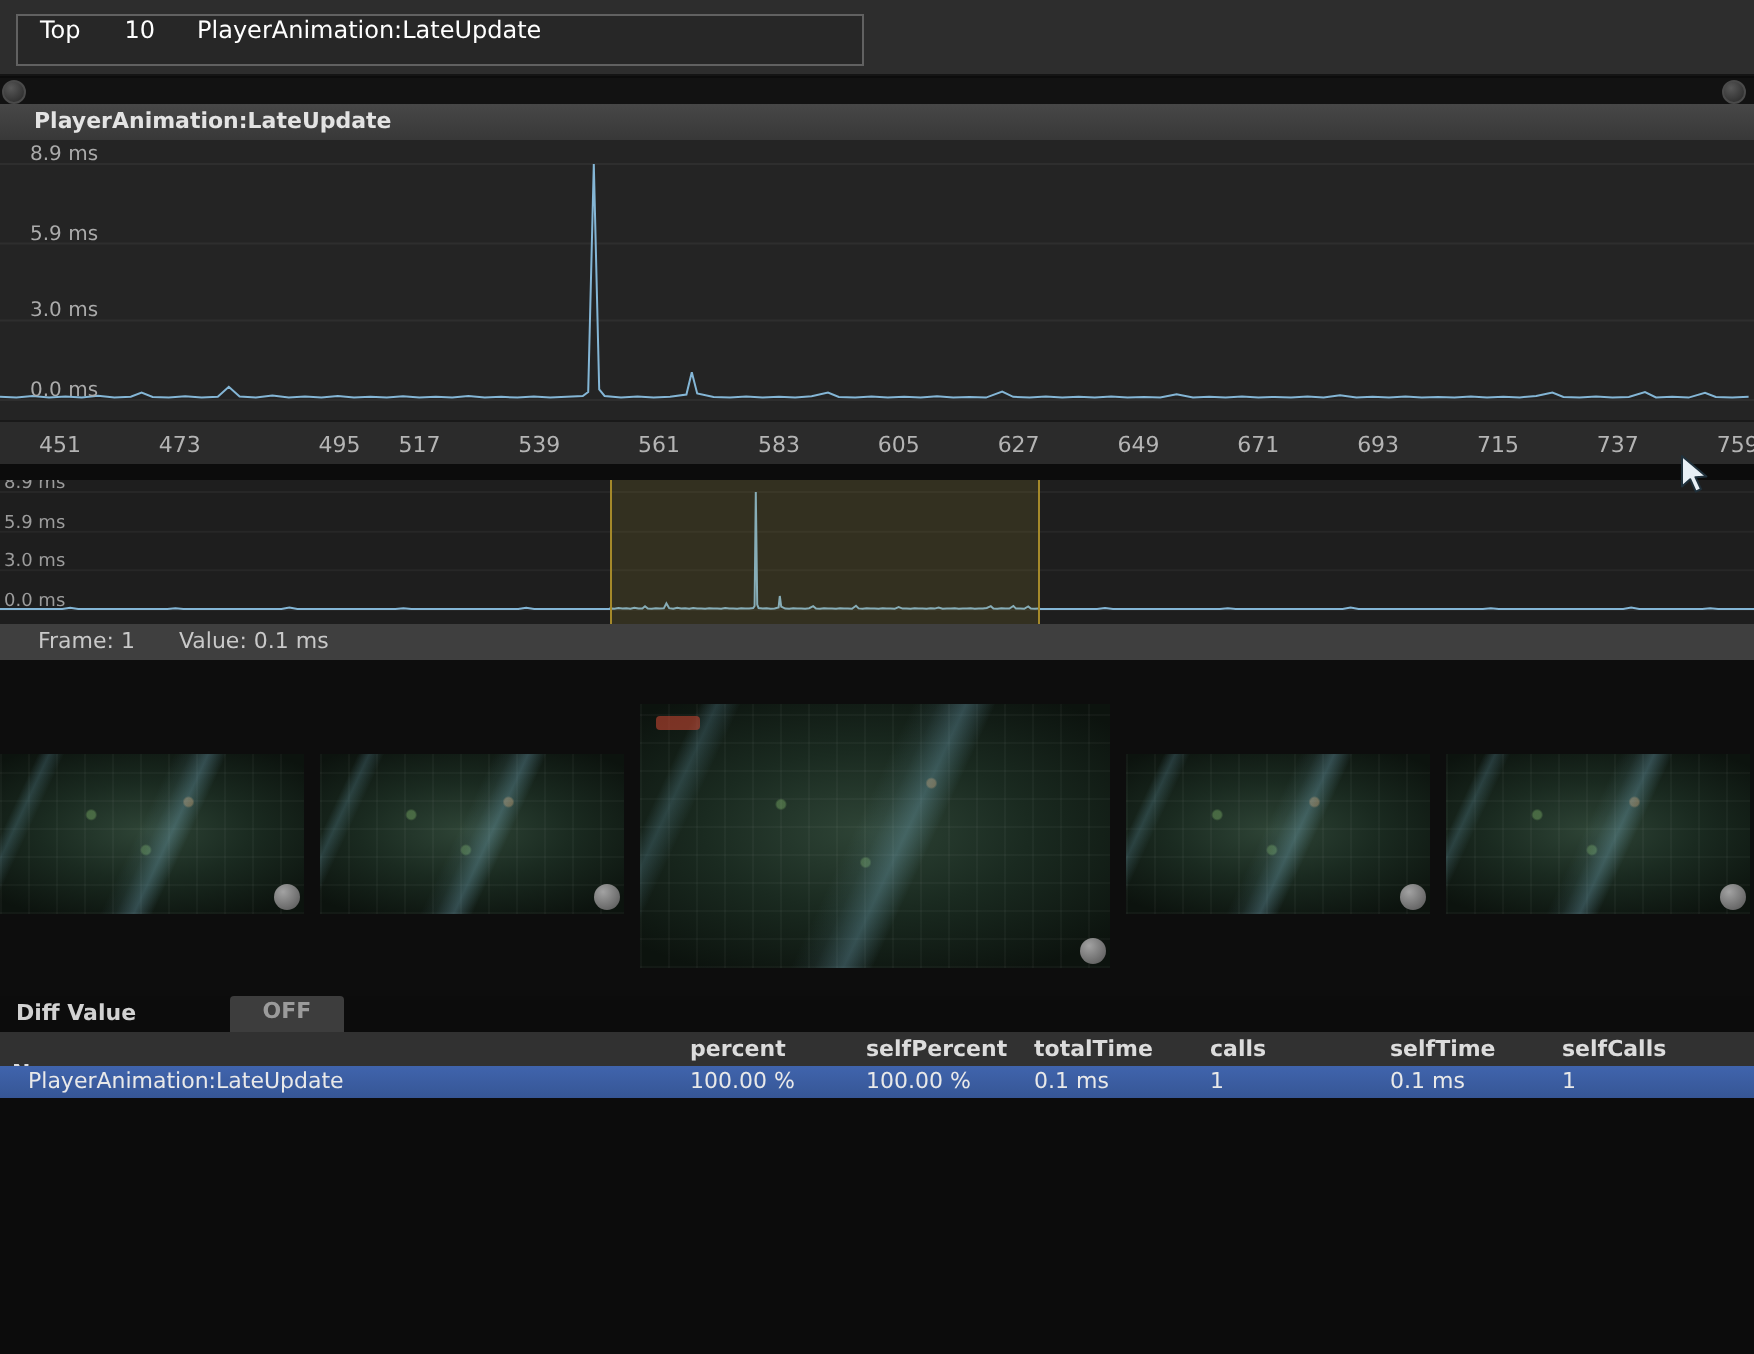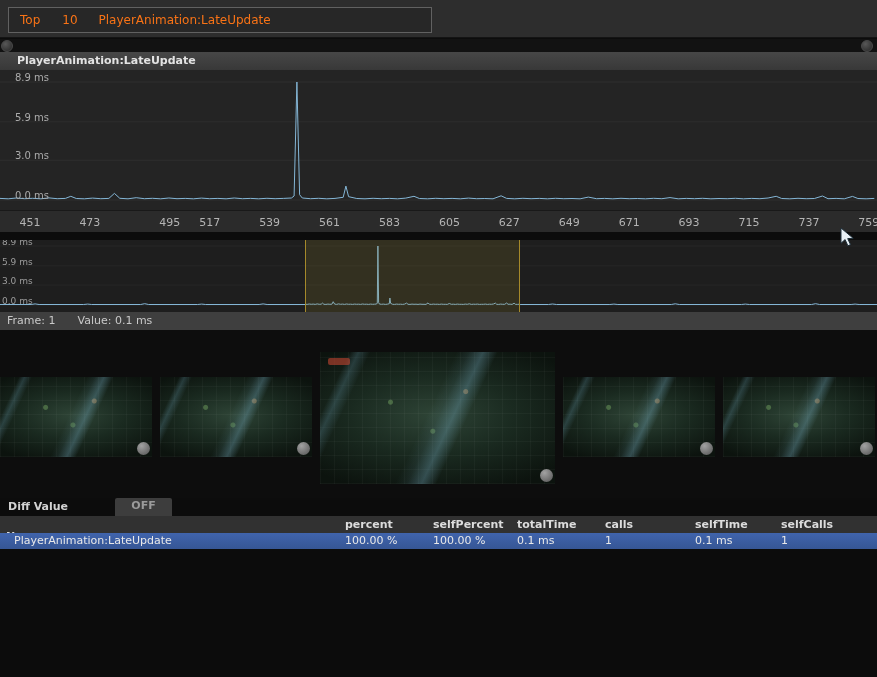--- a/index.html
+++ b/index.html
@@ -2,21 +2,21 @@
 <html><head>
 <meta charset="utf-8">
 <style>
   *{margin:0;padding:0;box-sizing:border-box;}
   html,body{background:#000;}
   .window{position:relative;width:877px;height:677px;background:#0c0c0c;overflow:hidden;
           font-family:"DejaVu Sans",sans-serif;color:#cfcfcf;}
 
   
   .toolbar{position:absolute;left:0;top:0;width:877px;height:38px;background:#2d2d2d;border-bottom:1px solid #141414;}
-  .tb-group{position:absolute;top:7px;height:26px;display:flex;align-items:center;border:1px solid #616161;background:#272727;font-size:12px;color:#f97316;}
+  .tb-group{position:absolute;top:7px;height:26px;display:flex;align-items:flex-start;border:1px solid #616161;background:#272727;font-size:12px;color:#ffffff;}
   .tb-group.g1{left:8px;width:424px;}
   .tb-group.g2{left:440px;width:436px;}
   .tb-label{display:flex;align-items:center;padding:0 11px;}
   .tb-sep{width:1px;background:#585858;}
   .tb-value{display:flex;align-items:center;padding:0 10px;}
   .grow{flex:1;}
 
   
   .splitter{position:absolute;left:0;top:39px;width:877px;height:13px;background:#121212;}
   .knob{position:absolute;top:40px;width:12px;height:12px;border-radius:50%;
@@ -34,21 +34,21 @@
   .xlab{position:absolute;top:5px;transform:translateX(-50%);font-size:11px;color:#b4b4b4;white-space:nowrap;}
 
   
   .minimap{position:absolute;left:0;top:240px;width:877px;height:72px;background:#1e1e1e;overflow:hidden;}
   .mylab{position:absolute;left:2px;font-size:9px;line-height:10px;color:#9c9c9c;}
   .selection{position:absolute;top:0;height:100%;background:rgba(150,135,45,0.18);
              border-left:1px solid #a5892a;border-right:1px solid #a5892a;}
 
   
   .status-bar{position:absolute;left:0;top:312px;width:877px;height:18px;background:#3f3f3f;
-              font-size:11px;line-height:18px;color:#c9c9c9;display:flex;gap:22px;padding-left:7px;}
+              font-size:11px;line-height:18px;color:#c9c9c9;display:flex;gap:22px;padding-left:19px;}
 
   
   .gallery{position:absolute;left:0;top:330px;width:877px;height:168px;background:#0d0d0d;}
   .thumb{position:absolute;top:47px;width:152px;height:80px;overflow:hidden;
     background:
       linear-gradient(295deg, transparent 40%, rgba(130,190,215,0.30) 45%, rgba(130,190,215,0.08) 50%, transparent 54%),
       linear-gradient(115deg, transparent 10%, rgba(120,180,205,0.22) 13%, transparent 17%),
       repeating-linear-gradient(90deg, rgba(255,255,255,0.03) 0 1px, transparent 1px 14px),
       repeating-linear-gradient(0deg, rgba(255,255,255,0.03) 0 1px, transparent 1px 14px),
       radial-gradient(circle at 30% 38%, rgba(120,170,100,0.45) 0 2px, transparent 3px),

